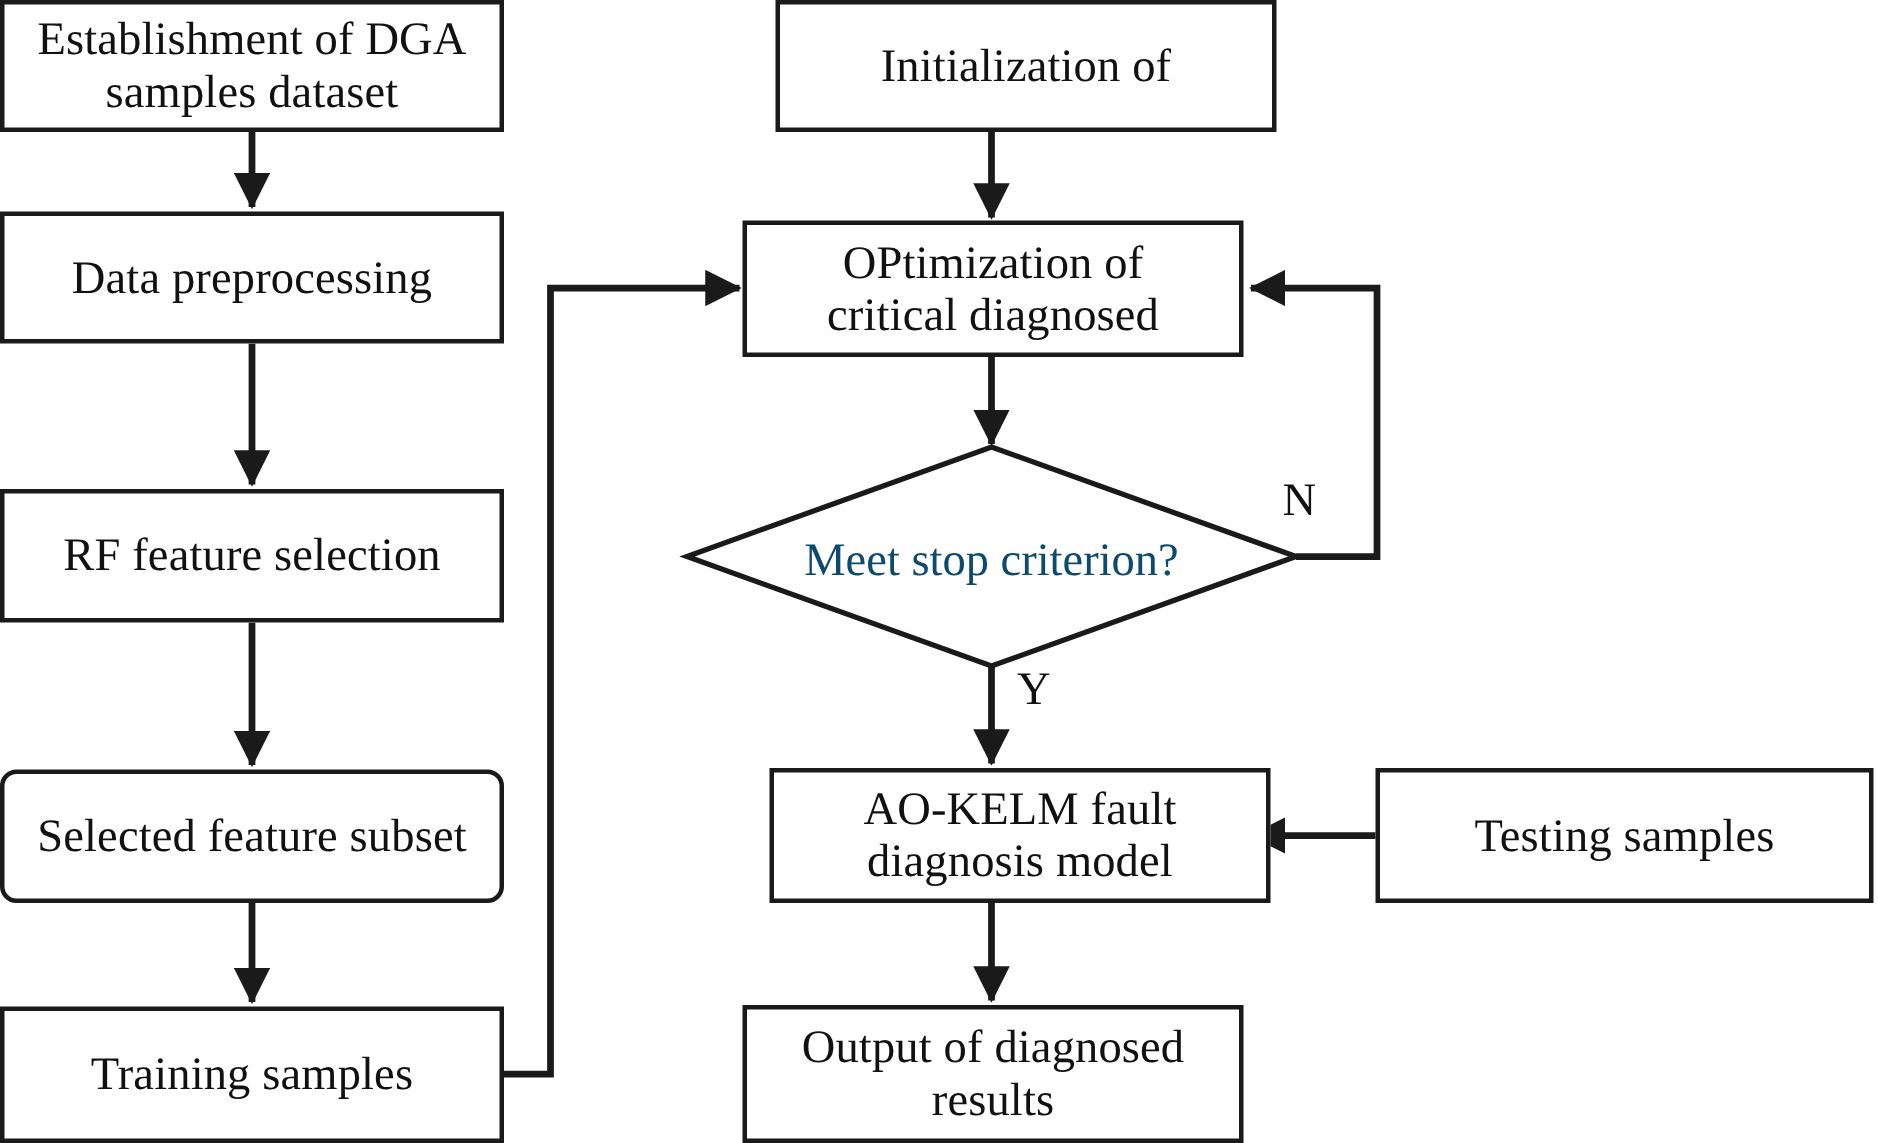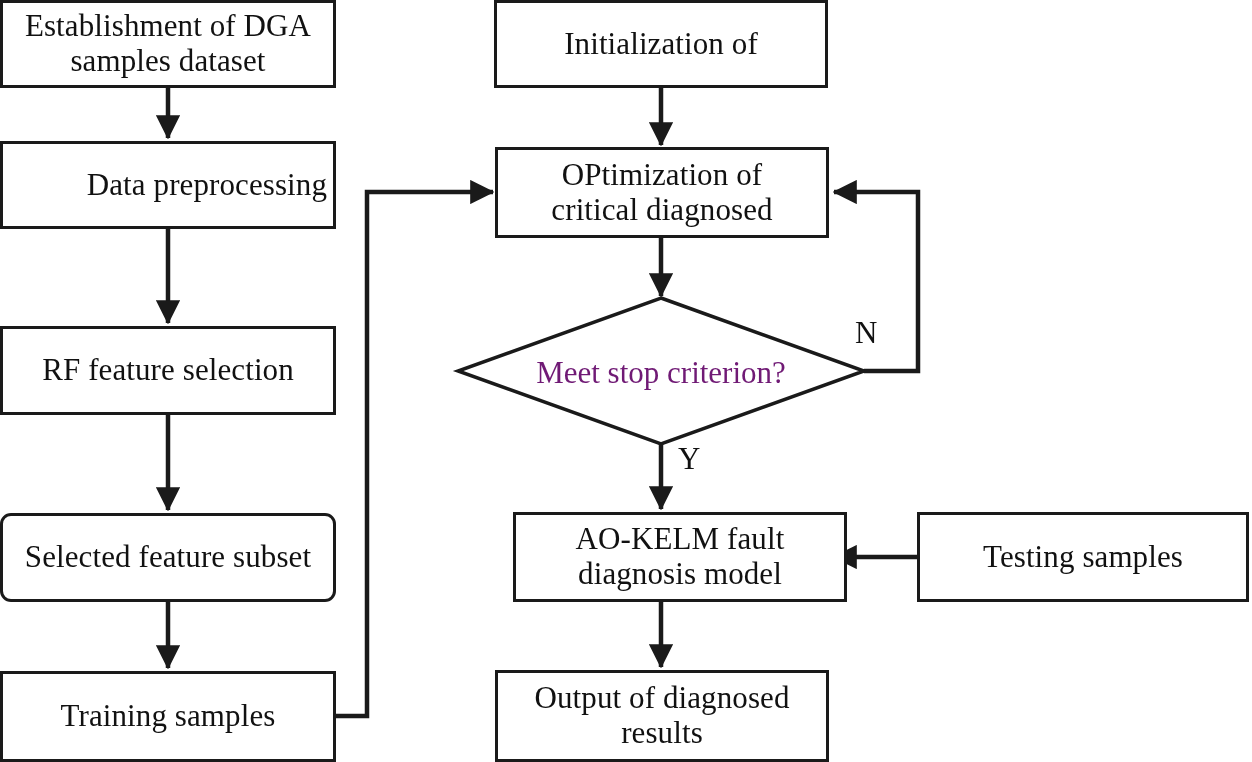--- a/index.html
+++ b/index.html
@@ -39,21 +39,21 @@
   .node span { display: block; padding: 0 6px; }
   .edge-label {
     position: absolute;
     font-size: 31px;
     color: #111111;
     line-height: 1;
   }
   .diamond-label {
     position: absolute;
     font-size: 31px;
-    color: #701a75;
+    color: #0c4a6e;
     text-align: center;
     white-space: nowrap;
   }
 </style>
 </head>
 <body>
 
 <div id="canvas">
 
   <svg id="wires" viewBox="0 0 1252 762" xmlns="http://www.w3.org/2000/svg">
@@ -85,37 +85,37 @@
     <line x1="661" y1="602" x2="661" y2="667" stroke="#1a1a1a" stroke-width="4.5" marker-end="url(#ah)"></line>
   </svg>
 
   <div class="node" style="left:0px; top:0px; width:336px; height:88px;">
     <span>
       <span>Establishment of DGA</span>
       <span>samples dataset</span>
     </span>
   </div>
 
-  <div class="node" style="left:0px; top:141px; width:336px; height:88px;justify-content:flex-end;">
+  <div class="node" style="left:0px; top:141px; width:336px; height:88px;">
     <span>Data preprocessing</span>
   </div>
 
   <div class="node" style="left:0px; top:326px; width:336px; height:89px;">
     <span>RF feature selection</span>
   </div>
 
   <div class="node" style="left:0px; top:513px; width:336px; height:89px;border-radius:11px;">
     <span>Selected feature subset</span>
   </div>
 
   <div class="node" style="left:0px; top:671px; width:336px; height:91px;">
     <span>Training samples</span>
   </div>
 
-  <div class="node" style="left:494px; top:0px; width:334px; height:88px;">
+  <div class="node" style="left:517px; top:0px; width:334px; height:88px;">
     <span>
       <span>Initialization of</span>
     </span>
   </div>
 
   <div class="node" style="left:495px; top:147px; width:334px; height:91px;">
     <span>
       <span>OPtimization of</span>
       <span>critical diagnosed</span>
     </span>

